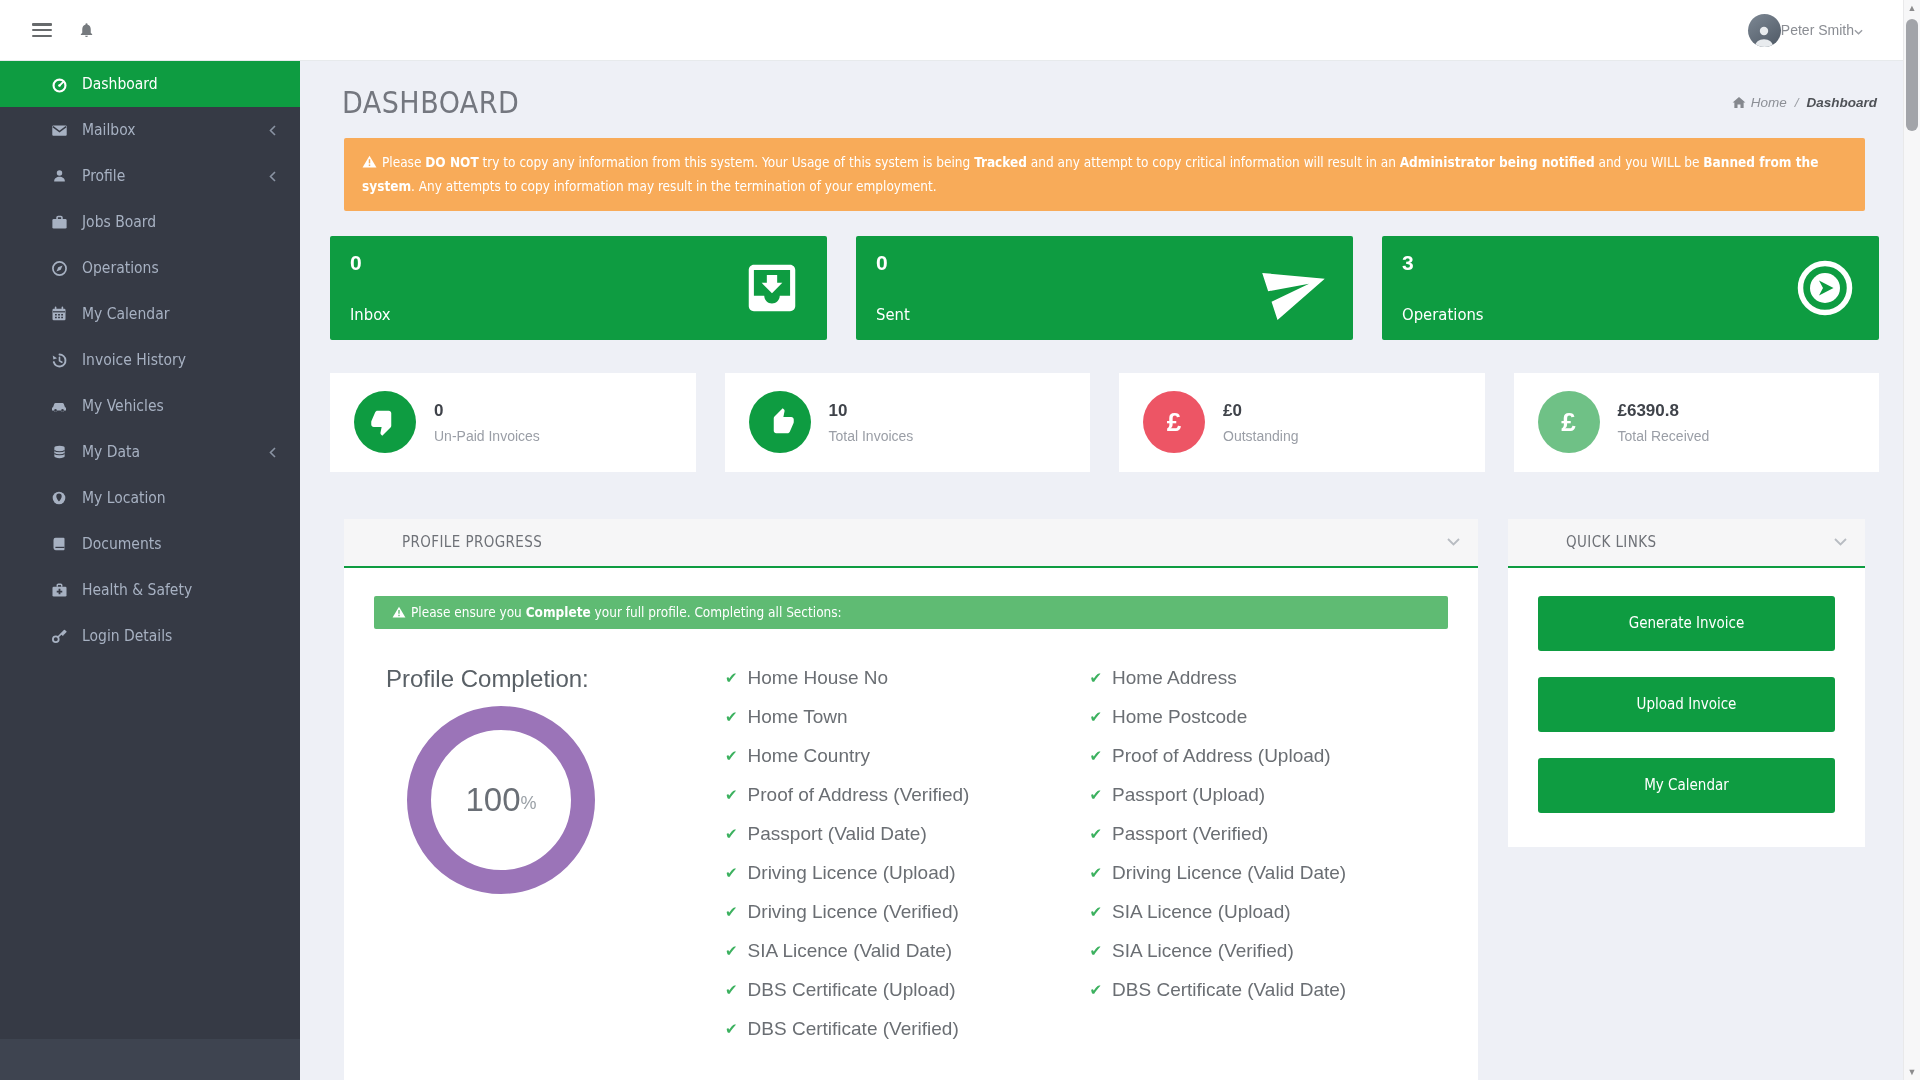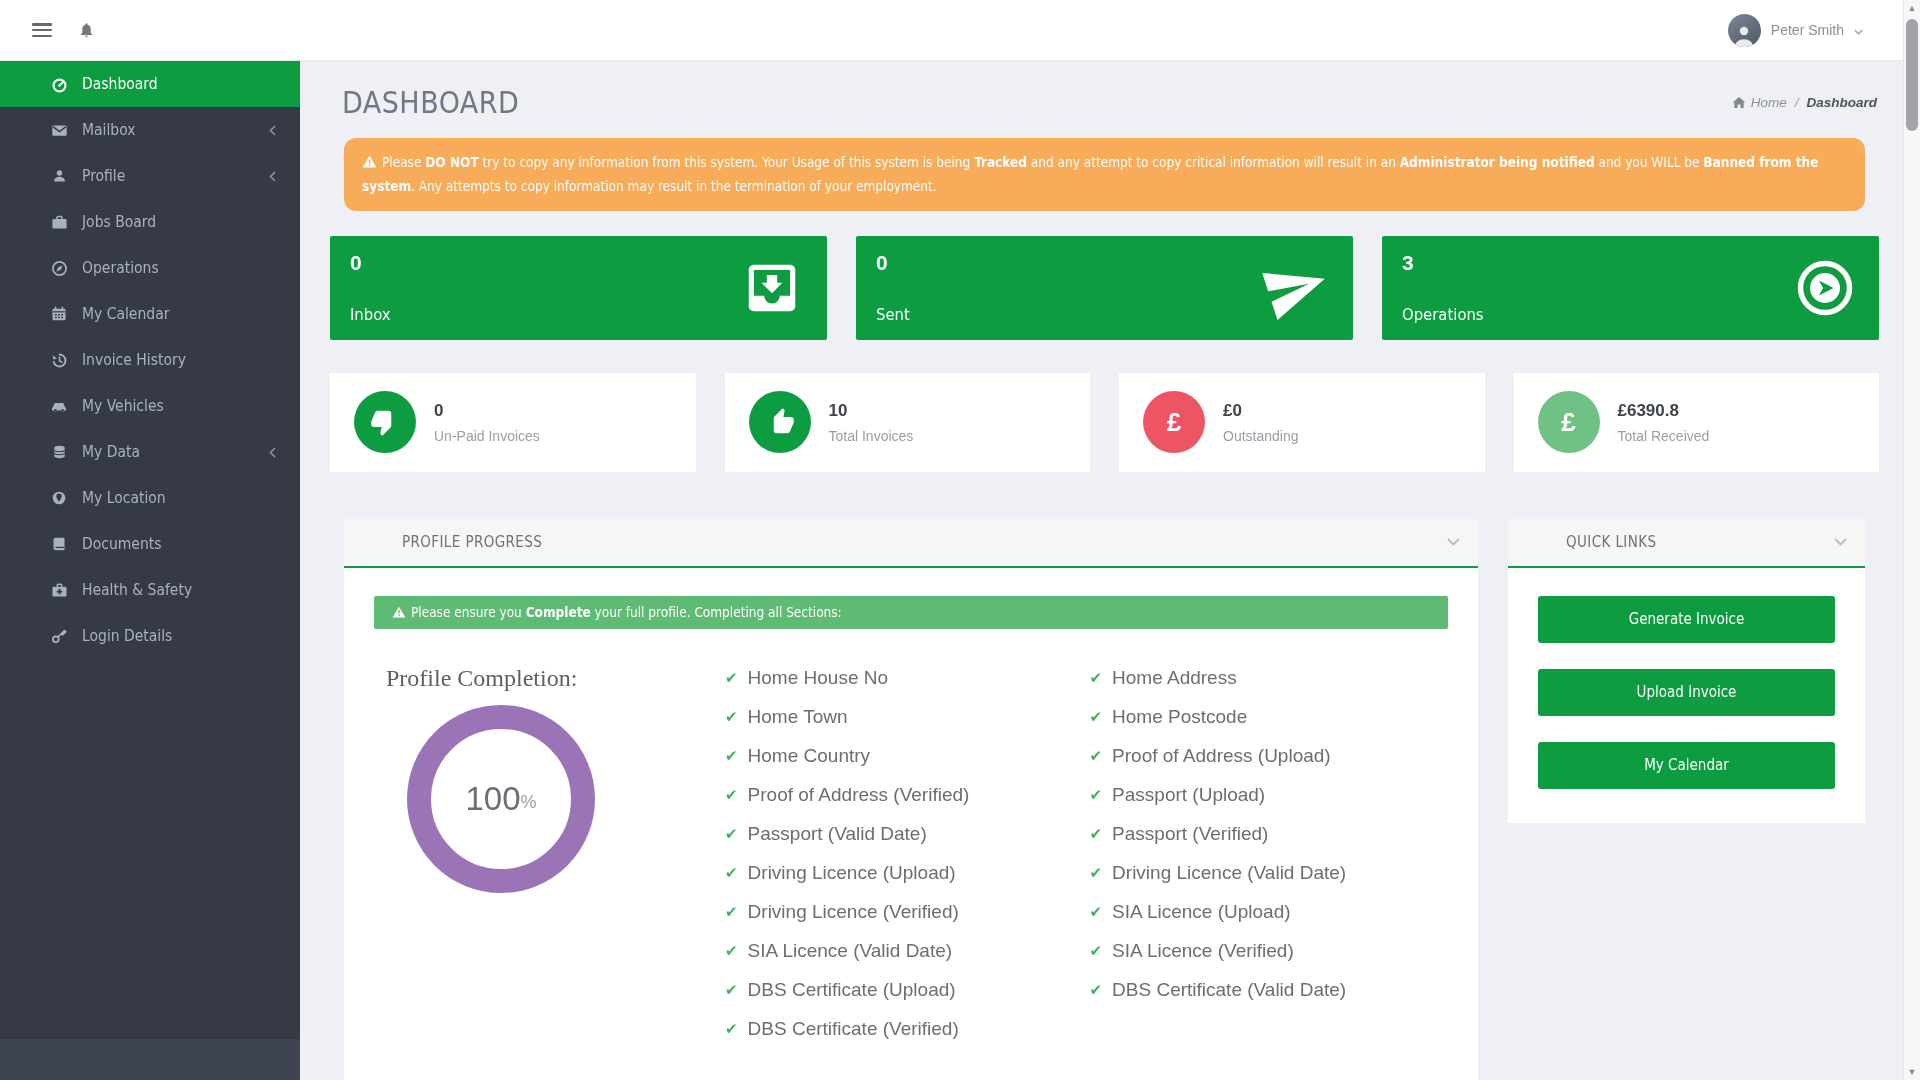--- a/index.html
+++ b/index.html
@@ -11,21 +11,21 @@
   .topbar { position:absolute; top:0; left:0; width:1903px; height:61px; background:#fff;
     border-bottom:1px solid #e7eaec; display:flex; align-items:center; z-index:6; }
   .logo { width:300px; padding-left:28px; display:flex; align-items:center; gap:10px; }
   .logo-text-block { display:flex; flex-direction:column; }
   .brand-name { font-size:21px; font-weight:700; letter-spacing:7px; color:#2f6fe0; line-height:22px; }
   .brand-tagline { font-size:9.5px; letter-spacing:2.6px; color:#4a4f57; font-weight:700; margin-top:2px; }
   .hamburger { margin-left:32px; width:20px; height:14px; display:flex; flex-direction:column;
     justify-content:space-between; cursor:pointer; background:none; border:none; padding:0; }
   .hamburger span { display:block; height:2.5px; background:#676a6c; border-radius:1px; }
   .bell-wrap { margin-left:26px; cursor:pointer; display:flex; }
-  .topbar-right { margin-left:auto; margin-right:40px; display:flex; align-items:center; gap:10px; cursor:pointer; }
+  .topbar-right { margin-left:auto; margin-right:40px; display:flex; align-items:center; cursor:pointer; }
   .avatar { width:33px; height:33px; border-radius:50%; background:linear-gradient(145deg,#7d8894,#4e5864);
     display:flex; align-items:flex-end; justify-content:center; overflow:hidden; }
   .user-name { font-size:14px; color:#8a8d93; }
   .caret { color:#9a9da3; }
 
   
   .sidebar { position:absolute; top:61px; left:0; bottom:0; width:300px; background:#363a45; }
   .nav-item { height:46px; display:flex; align-items:center; padding:0 24px 0 50px;
     color:#a7b1c2; font-size:15.5px; cursor:pointer; }
   .nav-item.active { background:#0e9c41; color:#fff; }
@@ -36,21 +36,21 @@
 
   
   .main { position:absolute; top:61px; left:300px; right:17px; bottom:0; padding:0 24px 0 30px; overflow:hidden; }
   .page-head { display:flex; justify-content:space-between; align-items:center; padding:24px 2px 16px 12px; }
   .page-title { margin:0; font-size:30px; font-weight:500; color:#74777f; letter-spacing:0.5px; }
   .breadcrumb { display:flex; align-items:center; gap:8px; font-size:13.5px; color:#9a9da3;font-style:italic; }
   .breadcrumb .bc-home { display:flex; align-items:center; gap:5px; color:#8c8f96; cursor:pointer; }
   .breadcrumb .bc-current { font-weight:700; color:#4f5257; }
 
   .banner { margin:2px 14px 0; background:#f8ab59; color:#fff; padding:12px 18px;
-    font-size:13.5px; line-height:1.8; border-radius:12px; }
+    font-size:13.5px; line-height:1.8; border-radius:2px; }
   .banner b { font-weight:700; }
   .warn-svg { vertical-align:-1px; margin-right:5px; }
 
   .cards-green { display:flex; gap:29px; margin-top:25px; }
   .gcard { flex:1; position:relative; background:#0e9c41; color:#fff; height:104px;
     border-radius:2px; padding:15px 20px; cursor:pointer; }
   .gcard .gval { font-size:21px; font-weight:700; }
   .gcard .glbl { position:absolute; left:20px; bottom:16px; font-size:16.5px; }
   .gcard .bigicon { position:absolute; right:24px; top:50%; transform:translateY(-50%); display:flex; }
 
@@ -76,34 +76,34 @@
   .panel-quick { width:357px; }
 
   .profile-body { padding:28px 30px; }
   .notice { background:#5fbb73; color:#fff; padding:6px 18px; font-size:13.5px;
     line-height:1.6; border-radius:2px; }
   .notice .n2 { margin-top:6px; }
   .notice b { font-weight:700; }
 
   .completion-row { display:flex; margin-top:36px; }
   .donut-block { width:345px; flex:0 0 345px; padding-left:12px; }
-  .completion-label { font-size:24px; color:#596066;font-family:Liberation Serif, serif; }
+  .completion-label { font-size:24px; color:#596066; }
   .donut-wrap { margin:12px 0 0 20px; position:relative; width:190px; height:190px; }
   .donut-center { position:absolute; inset:0; display:flex; align-items:center;
     justify-content:center; color:#6a6f76; }
   .donut-val { font-size:33px; }
   .donut-pct { font-size:18px; color:#9aa0a6; margin-top:6px; }
 
   .checklist { flex:1; list-style:none; margin:0; padding:0 0 0 6px; }
   .checklist li { display:flex; align-items:center; margin-bottom:14px; font-size:19px;
     color:#6a6e73; line-height:25px; }
   .check-icon { color:#3cb15f; font-size:15px; margin-right:10px; }
 
   .quick-body { padding:28px 30px 34px; }
-  .quick-btn { display:block; width:100%; height:47px; margin-bottom:26px; background:#0e9c41;
+  .quick-btn { display:block; width:100%; height:55px; margin-bottom:26px; background:#0e9c41;
     color:#fff; border:none; border-radius:3px; font-size:15px; cursor:pointer;
     font-family:"DejaVu Sans", sans-serif; font-stretch:condensed; }
   .quick-btn:last-child { margin-bottom:0; }
 
   
   .scrollbar { position:absolute; top:0; right:0; bottom:0; width:17px; background:#f7f7f8;
     border-left:1px solid #e9e9ea; }
   .sb-arrow { position:absolute; left:0; right:0; text-align:center; color:#8b8b8d; font-size:9px; cursor:pointer; }
   .sb-up { top:3px; } .sb-down { bottom:3px; }
   .sb-thumb { position:absolute; top:19px; left:2px; width:12px; height:112px;

